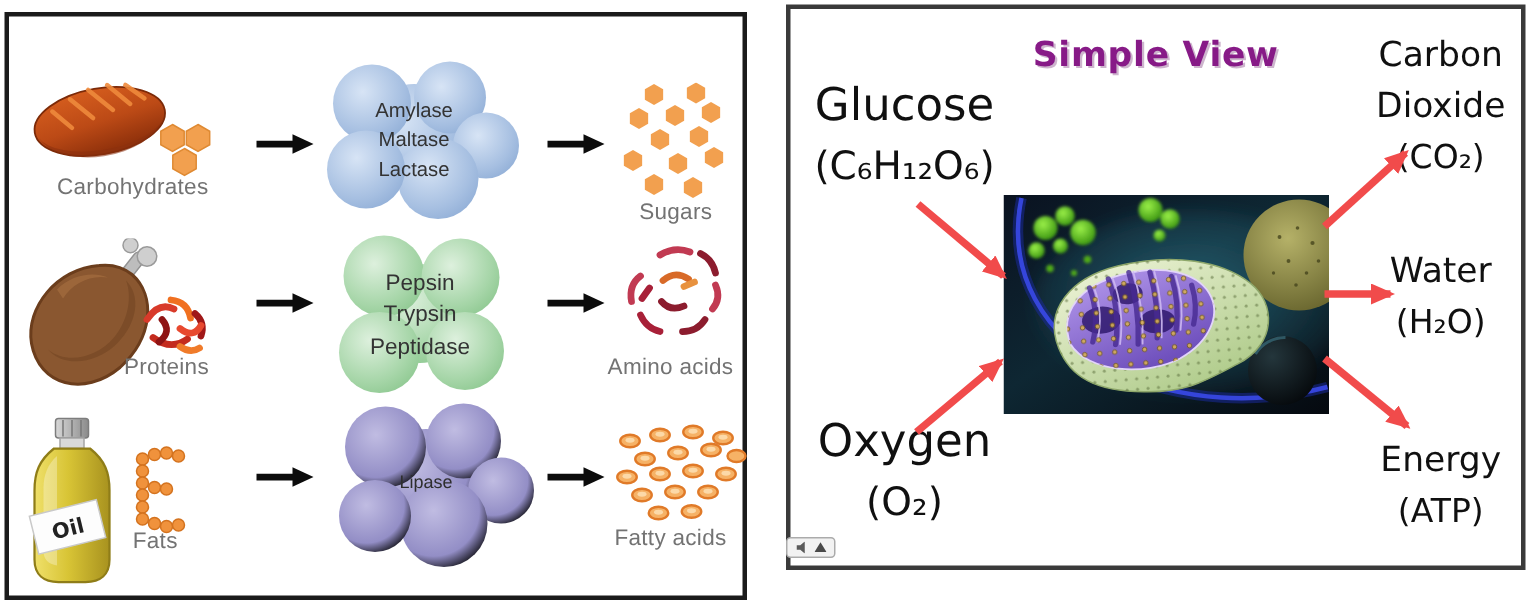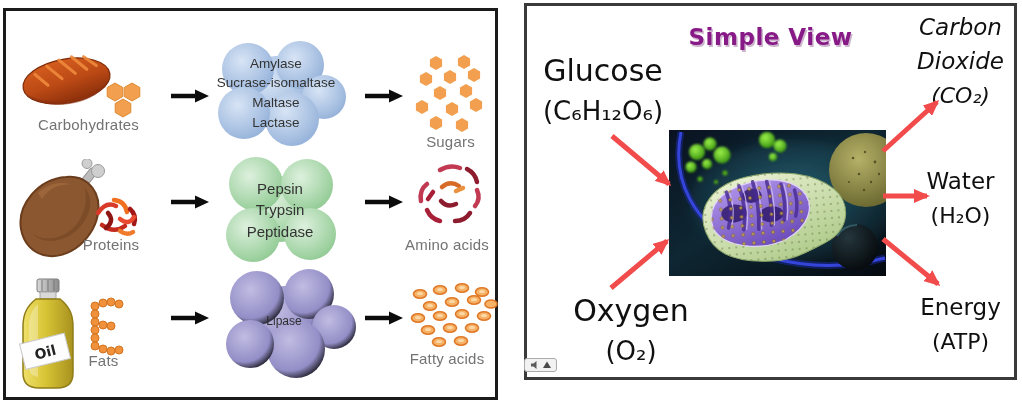--- a/index.html
+++ b/index.html
@@ -26,22 +26,22 @@
   
   .rp-text { font-family:"DejaVu Sans", sans-serif; color:#101010; text-align:center; }
   .rp-title { left:0; top:18px; width:100%; text-align:center;
               font-family:"DejaVu Sans", sans-serif; font-size:23px; font-weight:800;
               letter-spacing:.5px; text-shadow:1.5px 1.5px 0 rgba(90,10,90,.30); }
   .in-name  { font-size:30px; line-height:42px; }
   .in-form  { font-size:26px; line-height:38px; }
   .out-name { font-size:23px; line-height:34px; }
   .out-form { font-size:22px; line-height:36px; }
   .glucose-block { left:0;   top:44px;  width:152px; }
-  .oxygen-block  { left:0;   top:284px; width:152px;margin-left:28px; }
-  .carbon-block  { left:380px; top:4px;  width:107px;font-style:italic; }
+  .oxygen-block  { left:0;   top:268px; width:152px; }
+  .carbon-block  { left:380px; top:14px;  width:107px; }
   .water-block   { left:380px; top:158px; width:107px; }
   .energy-block  { left:380px; top:284px; width:107px; }
   .mito { left:142px; top:124px; width:217px; height:146px; }
   .rarrows { left:0; top:0; width:487px; height:371px; pointer-events:none; }
 
   .widget { left:-3px; top:352px; width:33px; height:14px; background:#f2f2f2;
             border:1px solid #ababab; border-radius:3px; display:flex; align-items:center;
             justify-content:center; gap:4px; }
   .w-btn { display:inline-flex; cursor:pointer; }
 </style>
@@ -119,21 +119,20 @@
           <circle cx="70" cy="55" r="34"></circle>
             <circle cx="42" cy="34" r="26"></circle>
             <circle cx="94" cy="30" r="24"></circle>
           <circle cx="118" cy="62" r="22"></circle>
             <circle cx="86" cy="84" r="27"></circle>
             <circle cx="38" cy="78" r="26"></circle>
         </g>
       </svg>
       <div class="enzyme-lines">
         <div>Amylase</div>
-        <div>Sucrase-isomaltase</div>
         <div>Maltase</div>
         <div>Lactase</div>
       </div>
     </div>
 
     <svg class="barrow" style="left:358px;top:77px" width="40" height="16" viewBox="0 0 40 16">
       <line x1="1" y1="8" x2="27" y2="8"></line>
         <polygon points="25,1.5 39,8 25,14.5"></polygon>
     </svg>
 

